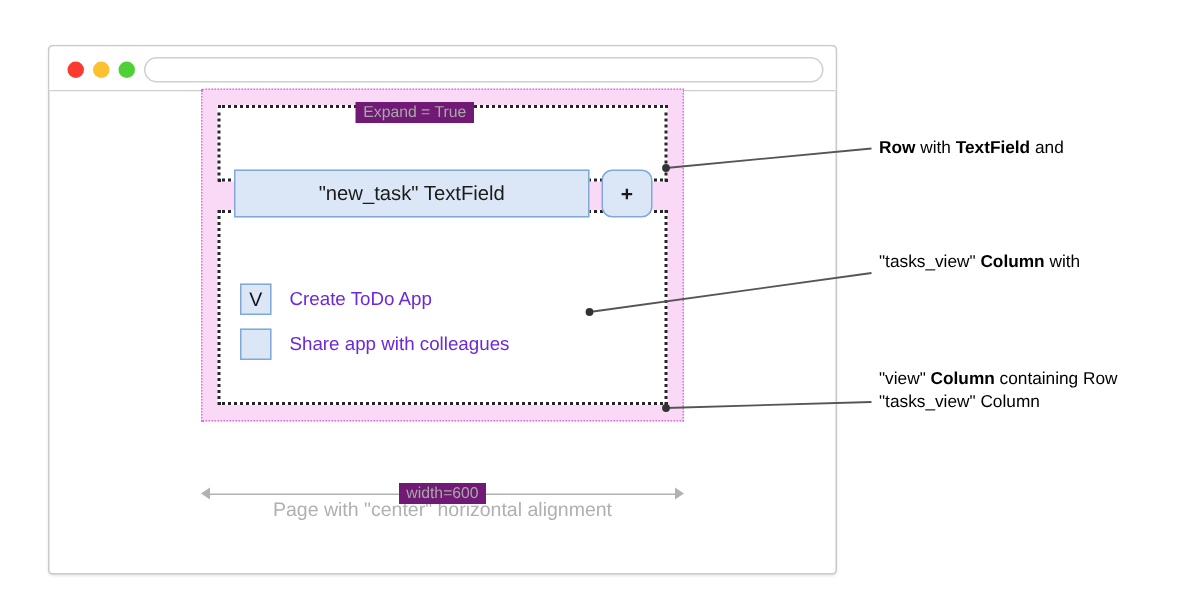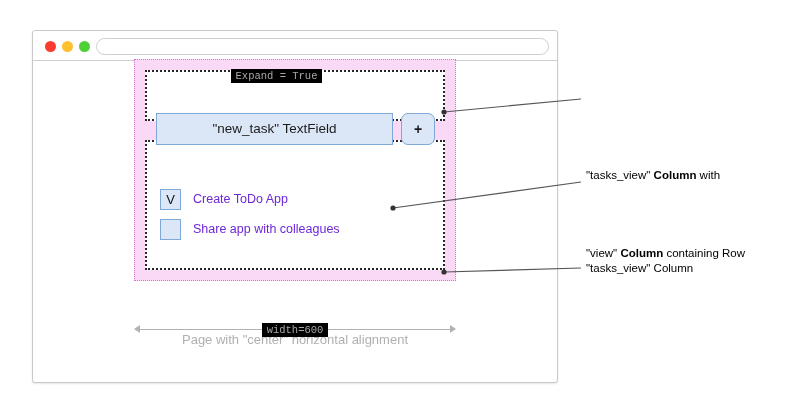--- a/index.html
+++ b/index.html
@@ -96,24 +96,23 @@
     top: 3px;
     width: 0; height: 0;
     border-top: 4px solid transparent;
     border-bottom: 4px solid transparent;
   }
   .dim .ah-l { left: 0;  border-right: 6px solid #b2b2b2; }
   .dim .ah-r { right: 0; border-left:  6px solid #b2b2b2; }
   .dim .lbl {
     position: relative;
     display: inline-block;
-    background: #000000;
+    background: #701a75;
     padding: 0 5px;
     z-index: 2;
-    font-family: Liberation Mono, monospace;
   }
 
   
   #view-column {
     position: absolute;
     left: 134px;
     top: 59px;
     width: 322px;
     height: 222px;
     box-sizing: border-box;
@@ -295,20 +294,21 @@
   <circle cx="444" cy="112" r="2.6" fill="#333"></circle>
 
   <line x1="581" y1="182" x2="393" y2="208" stroke="#555" stroke-width="1.2"></line>
   <circle cx="393" cy="208" r="2.6" fill="#333"></circle>
 
   <line x1="581" y1="268" x2="444" y2="272" stroke="#555" stroke-width="1.2"></line>
   <circle cx="444" cy="272" r="2.6" fill="#333"></circle>
 </svg>
 
 <div class="annot" id="row-annotation" style="left:586px; top:92px;">
+    <div><b>Row</b><span> with </span><b>TextField</b><span> and</span></div>
   </div>
 <div class="annot" id="tasks-view-annotation" style="left:586px; top:168px;">
     <div><span>"tasks_view" </span><b>Column</b><span> with</span></div>
   </div>
 <div class="annot" id="view-column-annotation" style="left:586px; top:246px;">
     <div><span>"view" </span><b>Column</b><span> containing Row</span></div>
     <div><span>"tasks_view" Column</span></div>
   </div>
 
 </body></html>

